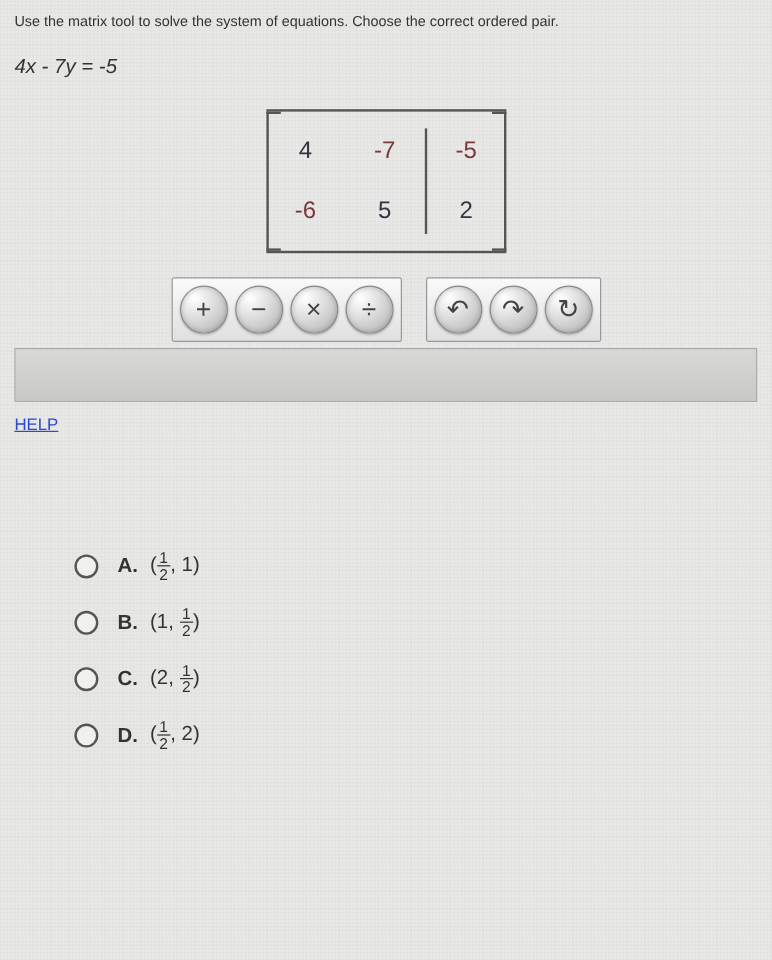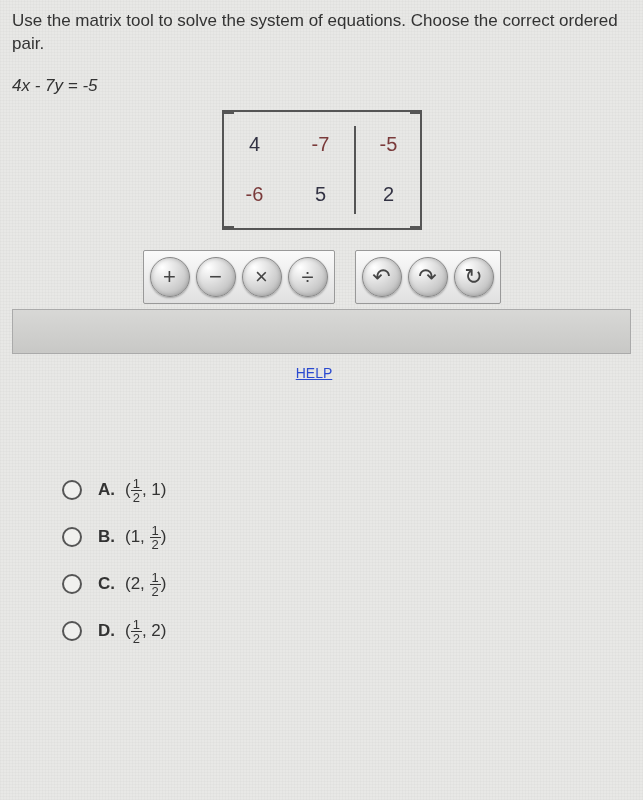--- a/index.html
+++ b/index.html
@@ -8,22 +8,22 @@
   height: 800px;
   font-family: Arial, Helvetica, sans-serif;
   background: #e8e8e6;
   background-image: repeating-linear-gradient(0deg, rgba(0,0,0,0.02) 0px, rgba(0,0,0,0.02) 1px, transparent 1px, transparent 3px),
                     repeating-linear-gradient(90deg, rgba(0,0,0,0.02) 0px, rgba(0,0,0,0.02) 1px, transparent 1px, transparent 3px);
   color: #333;
   padding: 10px 12px;
   position: relative;
   overflow: hidden;
 }
-.prompt { font-size: 17px; line-height: 1.35; margin-bottom: 20px; }
-.equations { font-size: 17px; margin-bottom: 14px; }
+.prompt { font-size: 12px; line-height: 1.35; margin-bottom: 20px; }
+.equations { font-size: 17px; margin-bottom: 25px; }
 .equations div { margin: 2px 0; font-style: italic; }
 
 .matrix-wrap { display:flex; justify-content:center; margin-bottom:20px; }
 .matrix {
   display:flex; align-items:stretch;
   border-top: 2px solid #555;
   border-bottom: 2px solid #555;
   padding: 8px 0;
   position: relative;
 }
@@ -68,21 +68,21 @@
   box-shadow: inset 0 0 4px rgba(0,0,0,0.2), 0 1px 2px rgba(0,0,0,0.3);
   cursor:pointer;
 }
 
 .input-bar {
   width:100%; height:45px;
   background: linear-gradient(#d8d8d6,#c8c8c6);
   border:1px solid #aaa;
   margin-top:4px;
 }
-.help-row { text-align:center; margin-top:10px; padding-right:15px;}
+.help-row { text-align:left; margin-top:10px; padding-right:15px;}
 .help-link { color:#2a4ad0; text-decoration:underline; font-size:14px; cursor:pointer;}
 
 .answers { margin-top: 95px; padding-left: 50px; }
 .answer-row { display:flex; align-items:center; margin: 20px 0; gap: 16px; cursor:pointer;}
 .radio {
   width:20px; height:20px; border-radius:50%;
   border:2px solid #555; background:#f0f0ee;
   flex-shrink:0;
 }
 .ans-label { font-size:17px; display:flex; align-items:center; gap:6px;}

